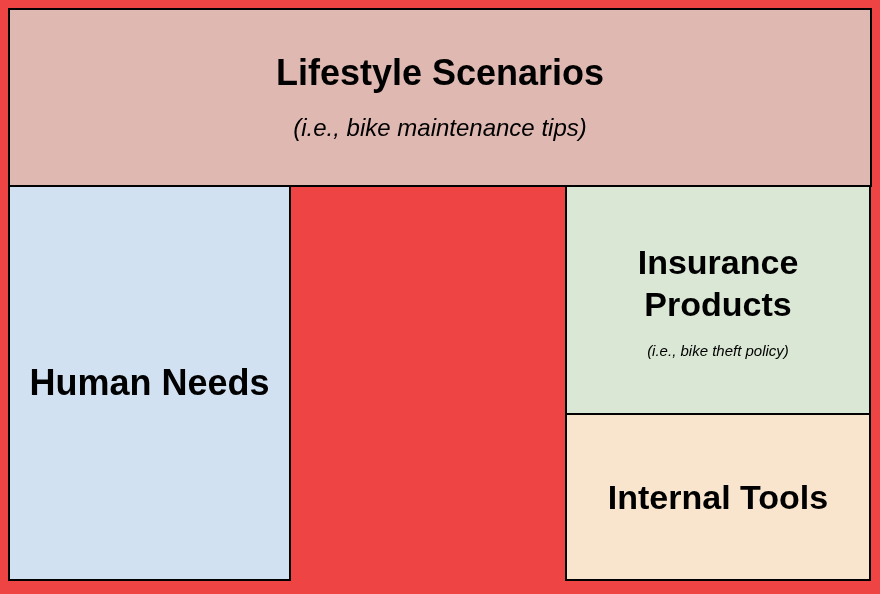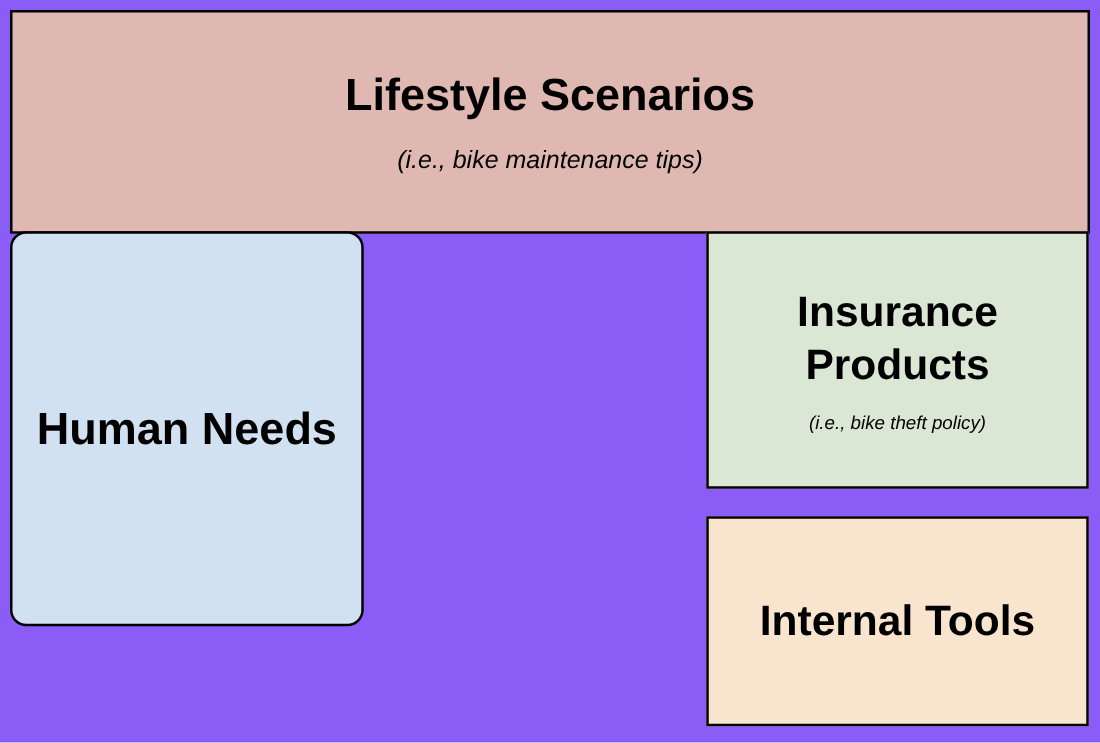--- a/index.html
+++ b/index.html
@@ -4,21 +4,21 @@
 <style>
   html, body {
     margin: 0;
     padding: 0;
     background: #ffffff;
   }
   .canvas {
     position: relative;
     width: 880px;
     height: 594px;
-    background: #8b5cf6;
+    background: #ef4444;
     font-family: "Liberation Sans", sans-serif;
     color: #000000;
     overflow: hidden;
   }
   .box {
     position: absolute;
     box-sizing: border-box;
     border: 2px solid #000000;
     display: flex;
     flex-direction: column;
@@ -26,48 +26,47 @@
     justify-content: center;
     text-align: center;
   }
   .box-lifestyle {
     left: 8px;  top: 8px;
     width: 864px; height: 179px;
     gap: 20px;
   }
   .box-human-needs {
     left: 8px;  top: 185px;
-    width: 283px; height: 316px;
+    width: 283px; height: 396px;
     gap: 42px;
-    border-radius: 13px;
   }
   .box-insurance {
     left: 565px; top: 185px;
-    width: 306px; height: 206px;
+    width: 306px; height: 230px;
     gap: 16px;
     padding: 0 18px;
   }
   .box-internal-tools {
     left: 565px; top: 413px;
     width: 306px; height: 168px;
     gap: 16px;
     padding: 0 0;
   }
   .title-lg {
     font-size: 36px;
     font-weight: bold;
     line-height: 1.15;
   }
   .title-md {
     font-size: 34px;
     font-weight: bold;
     line-height: 1.25;
   }
   .subtitle-lg {
-    font-size: 20px;
+    font-size: 24px;
     font-style: italic;
     line-height: 1.2;
   }
   .subtitle-md {
     font-size: 15px;
     font-style: italic;
     line-height: 1.2;
   }
   .subtitle-sm {
     font-size: 22px;

